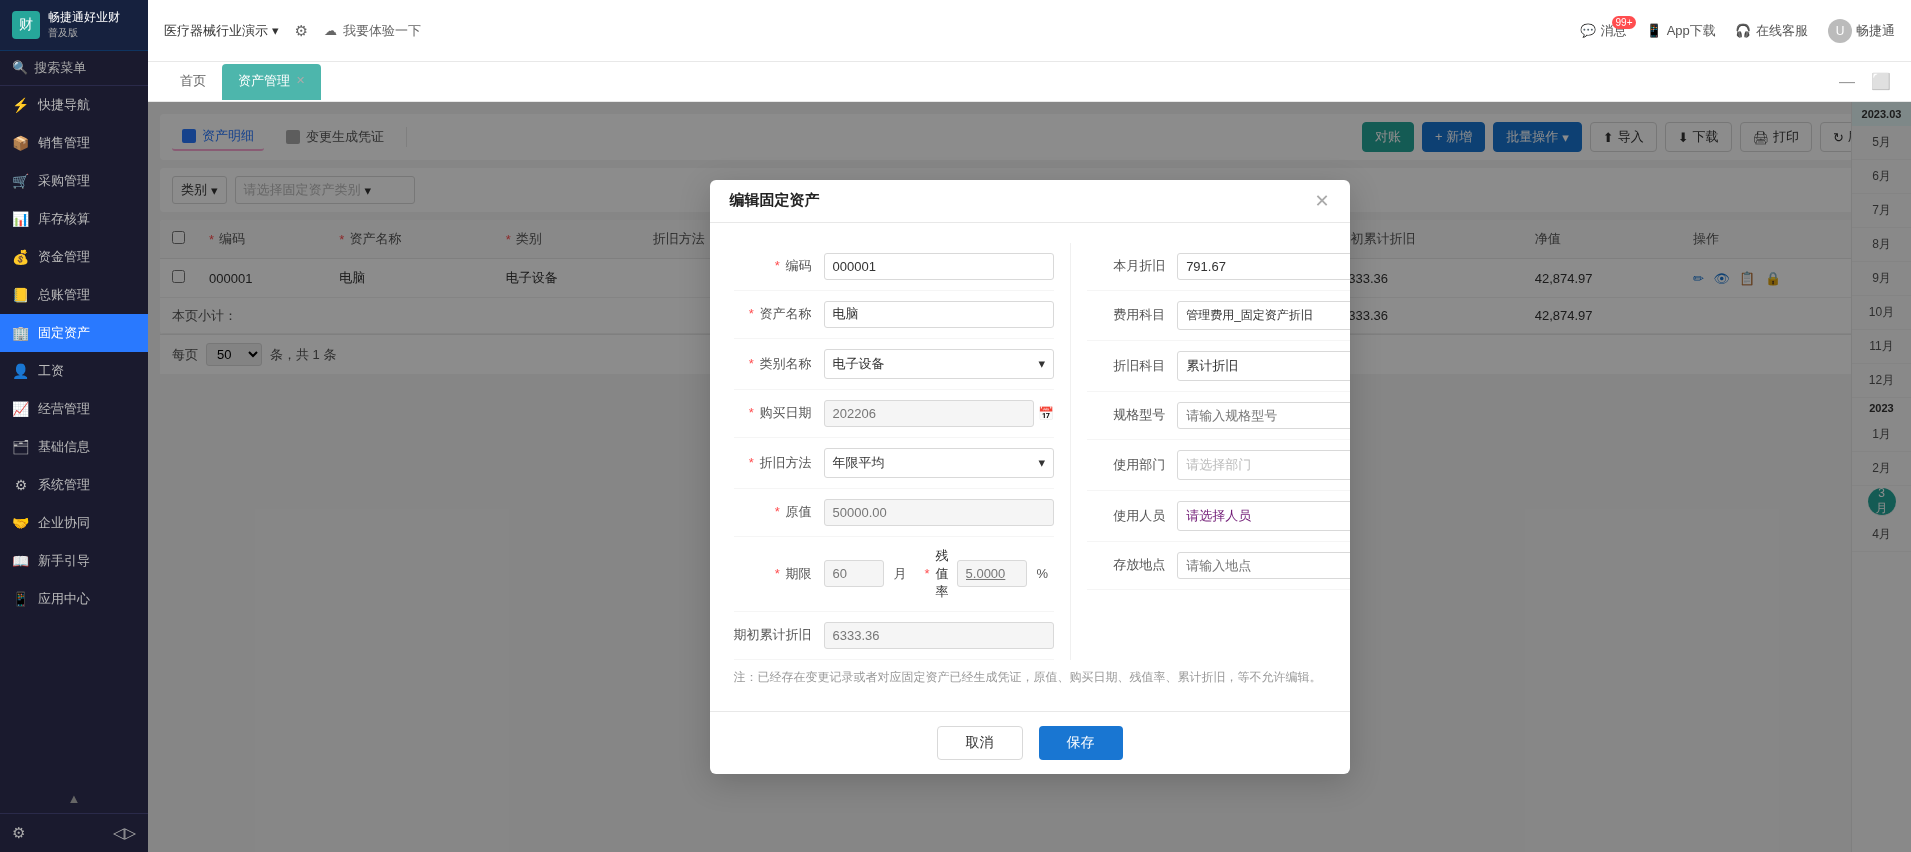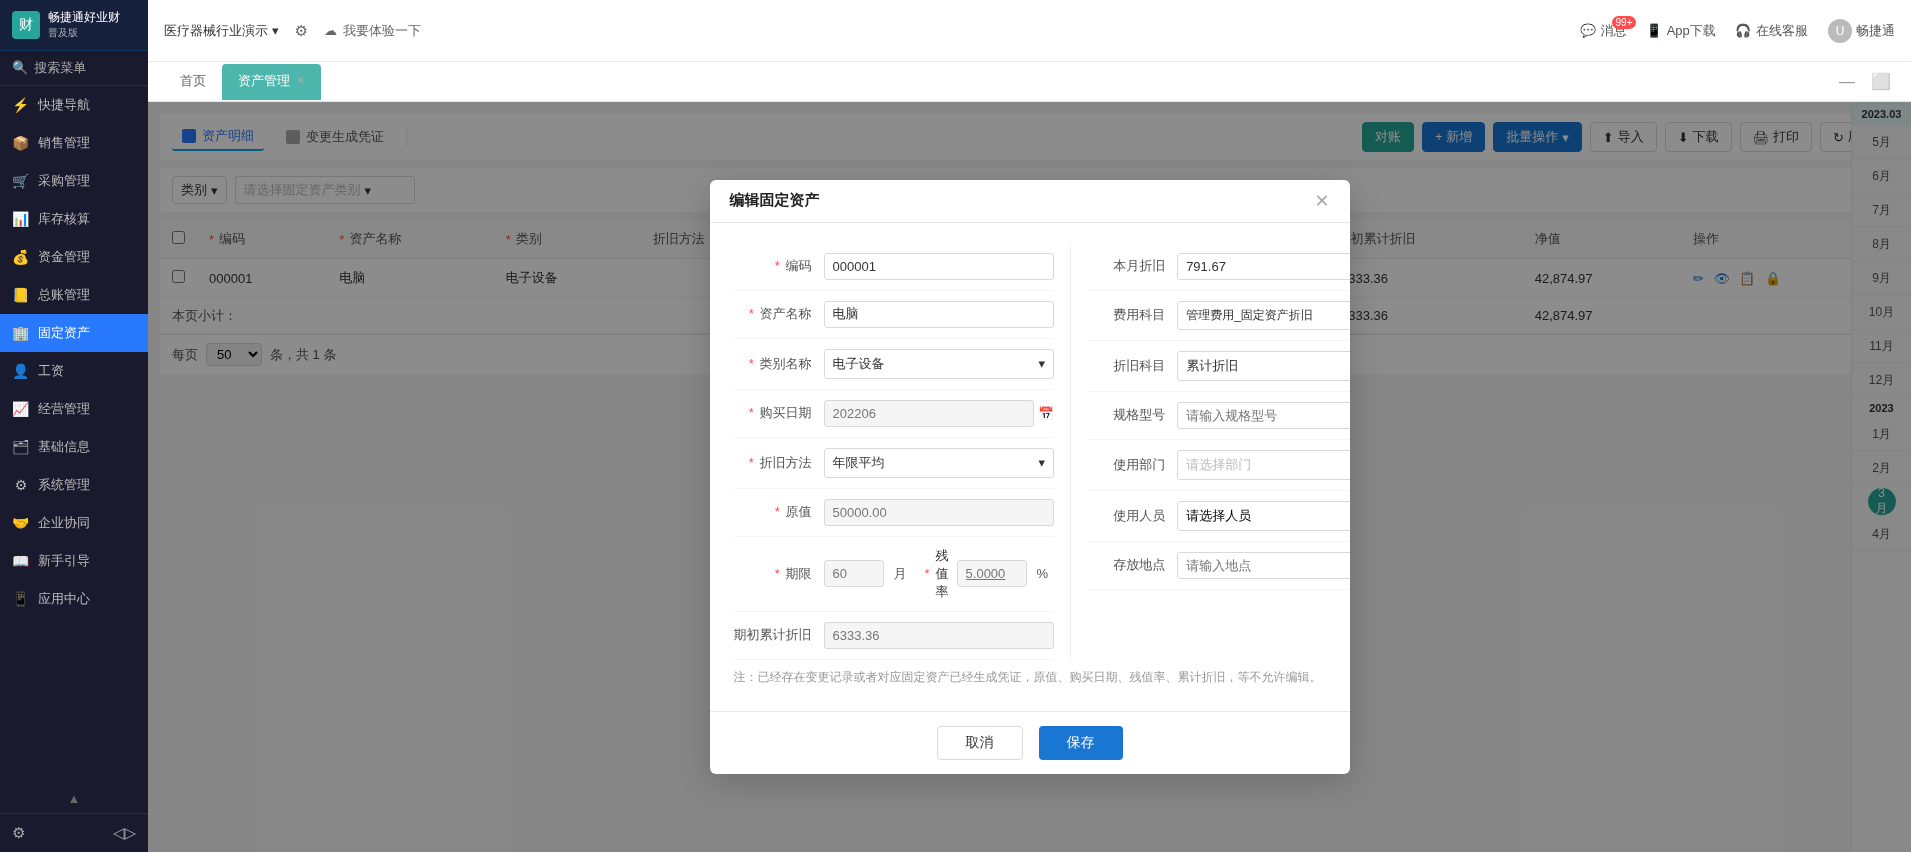--- a/index.html
+++ b/index.html
@@ -40,21 +40,21 @@
     .tab-item.active { color: #fff; background: #4db6ac; border-radius: 4px 4px 0 0; }
     .tab-close { font-size: 11px; color: #aaa; cursor: pointer; }
 
     
     .content-area { flex: 1; overflow: hidden; display: flex; position: relative; }
 
     
     .asset-page { flex: 1; background: #f5f5f5; padding: 12px; overflow: auto; }
     .asset-toolbar { background: #fff; padding: 8px 12px; display: flex; align-items: center; gap: 12px; margin-bottom: 8px; border-radius: 4px; }
     .toolbar-tab { display: flex; align-items: center; gap: 6px; padding: 4px 10px; cursor: pointer; color: #555; font-size: 13px; border-radius: 3px; }
-    .toolbar-tab.active { color: #2979ff; border-bottom: 2px solid #0ea5e9; }
+    .toolbar-tab.active { color: #2979ff; border-bottom: 2px solid #f9a8d4; }
     .toolbar-separator { width: 1px; height: 20px; background: #e8e8e8; }
     .toolbar-right { margin-left: auto; display: flex; gap: 8px; }
     .btn { padding: 5px 12px; border-radius: 4px; border: 1px solid #d9d9d9; background: #fff; cursor: pointer; font-size: 13px; color: #333; display: flex; align-items: center; gap: 4px; }
     .btn-primary { background: #1976d2; color: #fff; border-color: #1976d2; }
     .btn-teal { background: #26a69a; color: #fff; border-color: #26a69a; }
     .btn-dropdown { background: #1976d2; color: #fff; border-color: #1976d2; }
     .filter-bar { background: #fff; padding: 8px 12px; display: flex; align-items: center; gap: 8px; margin-bottom: 8px; border-radius: 4px; }
     .filter-select { padding: 4px 8px; border: 1px solid #d9d9d9; border-radius: 3px; font-size: 13px; color: #333; display: flex; align-items: center; gap: 4px; cursor: pointer; }
     .table-container { background: #fff; border-radius: 4px; overflow: auto; }
     .data-table { width: 100%; border-collapse: collapse; }
@@ -485,21 +485,21 @@
                   <div class="form-select">
                     <span style="color:#bbb;">请选择部门</span>
 
                   </div>
                 </div>
                 <div class="form-row">
                   <div class="form-label">
                     <span>使用人员</span>
                   </div>
                   <div class="form-select">
-                    <span style="color:#000000;">请选择人员</span>
+                    <span style="color:#701a75;">请选择人员</span>
 
                   </div>
                 </div>
                 <div class="form-row">
                   <div class="form-label">
                     <span>存放地点</span>
                   </div>
                   <input class="form-input" type="text" placeholder="请输入地点" style="">
                 </div>
               </div>

